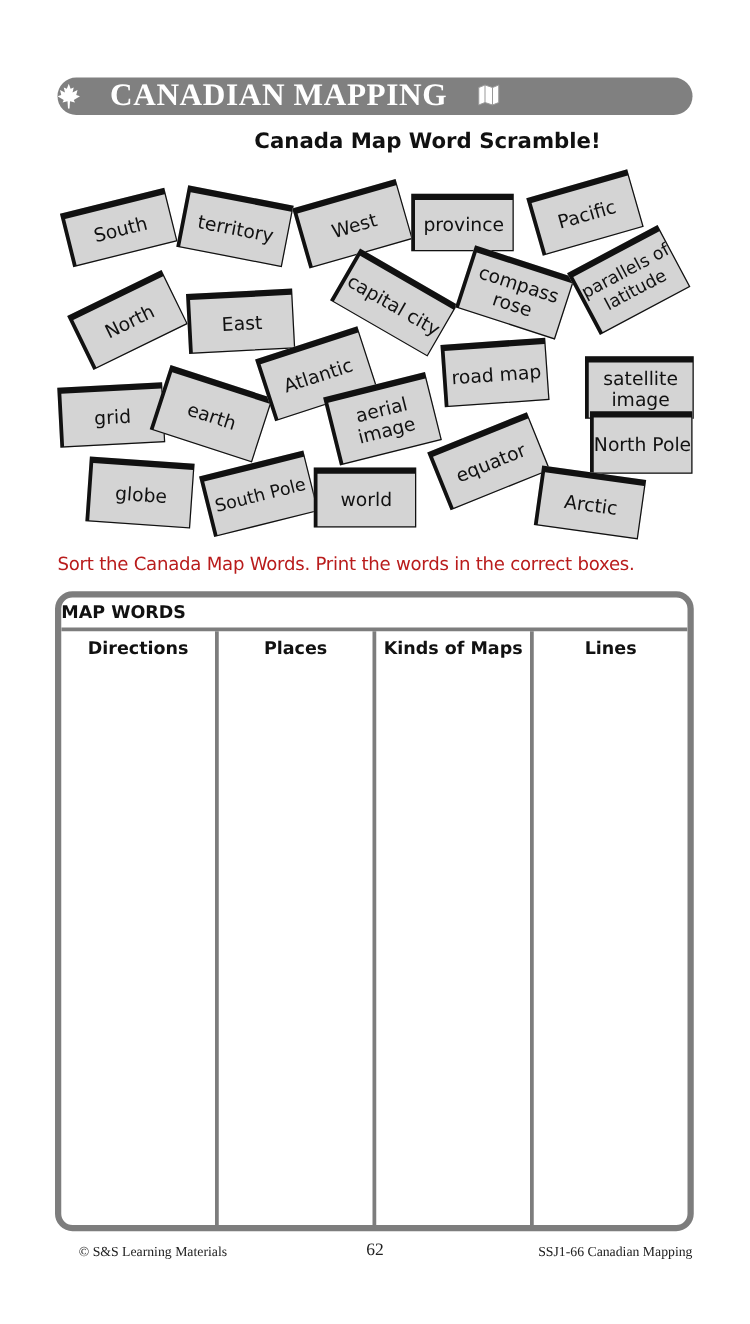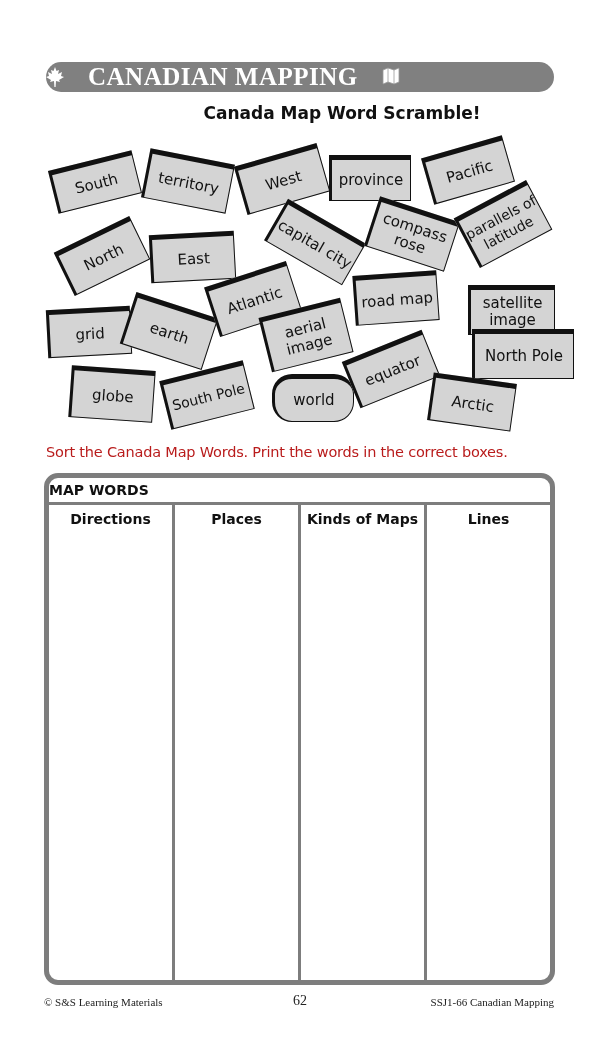--- a/index.html
+++ b/index.html
@@ -39,21 +39,21 @@
       height: 24px; line-height: 24px; font-weight: bold; font-size: 14px;
       border-bottom: 3px solid #7d7d7d;
     }
     .cols { display: flex; height: calc(100% - 27px); border-radius: 31px; }
     .col { flex: 1; border-right: 3px solid #7d7d7d; box-sizing: border-box; }
     .col:last-child { border-right: none; }
     .col-head { text-align: center; font-weight: bold; font-size: 14px; padding-top: 6px; }
     .footer {
       position: absolute; top: 996px; font-family: "Liberation Serif", serif; font-size: 11px; color: #222;
     }
-    .footer-left { left: 44px; }
+    .footer-left { left: 63px; }
     .footer-center { left: 0; width: 600px; text-align: center; font-size: 14px; top: 993px; }
     .footer-right { right: 46px; }
   </style>
 </head>
 <body>
 
 <div class="banner">
   <span class="banner-icon">
     <svg width="18" height="20" viewBox="0 0 18 20">
         <path d="M9 0 L10.5 4 L13 3 L12 7 L16 5 L15 9 L18 10 L13 13 L14 15 L10 14 L9.6 20 L8.4 20 L8 14 L4 15 L5 13 L0 10 L3 9 L2 5 L6 7 L5 3 L7.5 4 Z" fill="#ffffff"></path>
@@ -81,25 +81,25 @@
 <div class="card" style="left:270px;top:218px;width:90px;height:48px;transform:rotate(30deg);">capital city</div>
 <div class="card" style="left:370px;top:208px;width:84px;height:52px;transform:rotate(18deg);">compass rose</div>
 <div class="card" style="left:462px;top:196px;width:82px;height:56px;transform:rotate(-28deg);font-size:14px;">parallels of latitude</div>
 
 <div class="card" style="left:47px;top:308px;width:84px;height:48px;transform:rotate(-3deg);">grid</div>
 <div class="card" style="left:126px;top:304px;width:86px;height:54px;transform:rotate(18deg);">earth</div>
 <div class="card" style="left:210px;top:273px;width:86px;height:52px;transform:rotate(-18deg);">Atlantic</div>
 <div class="card" style="left:264px;top:307px;width:84px;height:56px;transform:rotate(-14deg);">aerial image</div>
 <div class="card" style="left:354px;top:273px;width:84px;height:50px;transform:rotate(-4deg);">road map</div>
 <div class="card" style="left:468px;top:272px;width:87px;height:50px;margin-top:13px;">satellite image</div>
-<div class="card" style="left:472px;top:329px;width:102px;height:50px;">North Pole</div>
+<div class="card" style="left:472px;top:329px;width:82px;height:50px;">North Pole</div>
 
 <div class="card" style="left:70px;top:368px;width:84px;height:52px;transform:rotate(4deg);">globe</div>
 <div class="card" style="left:164px;top:370px;width:86px;height:50px;transform:rotate(-14deg);font-size:14px;">South Pole</div>
-<div class="card" style="left:272px;top:374px;width:82px;height:48px;border-radius:20px;">world</div>
+<div class="card" style="left:251px;top:374px;width:82px;height:48px;">world</div>
 <div class="card" style="left:348px;top:344px;width:86px;height:50px;transform:rotate(-22deg);">equator</div>
 <div class="card" style="left:430px;top:378px;width:84px;height:48px;transform:rotate(8deg);">Arctic</div>
 
 <div class="instructions">Sort the Canada Map Words. Print the words in the correct boxes.</div>
 
 <div class="table">
   <div class="table-title">MAP WORDS</div>
   <div class="cols">
     <div class="col">
       <div class="col-head">Directions</div>

